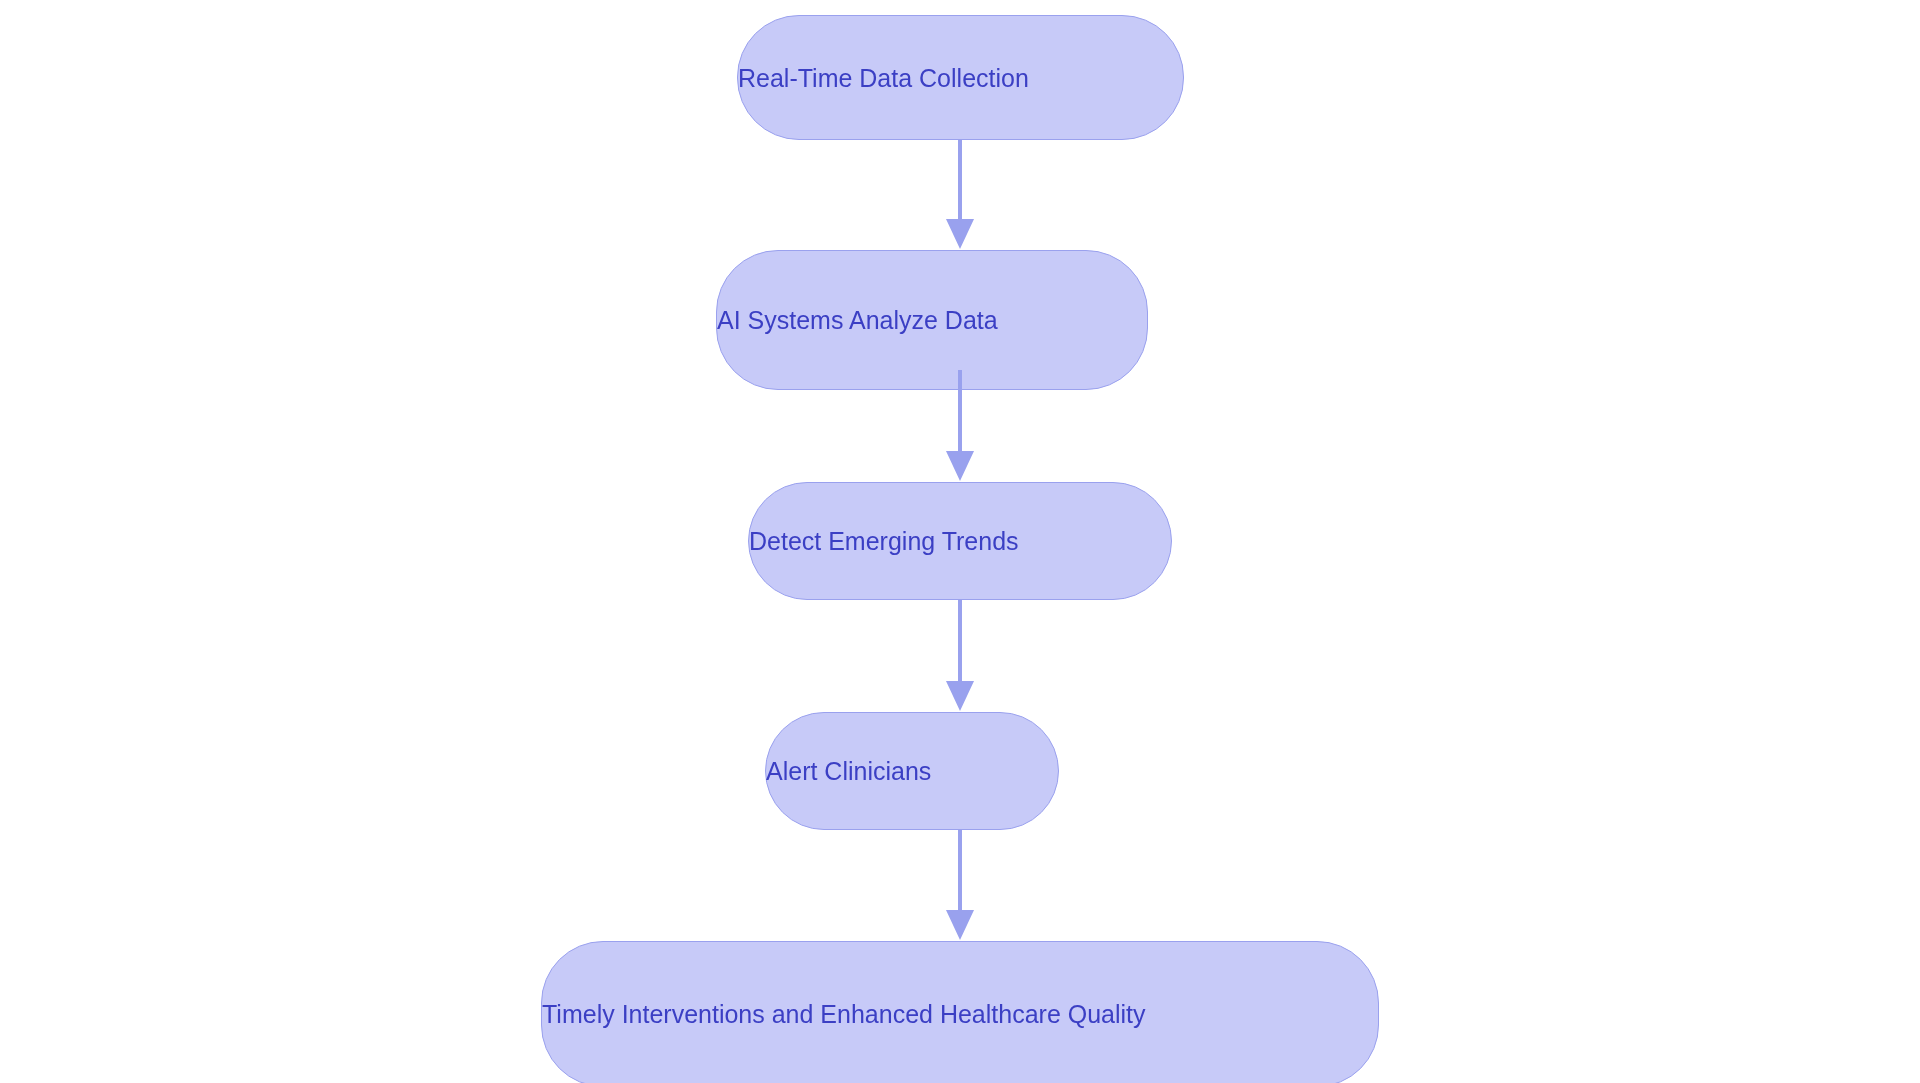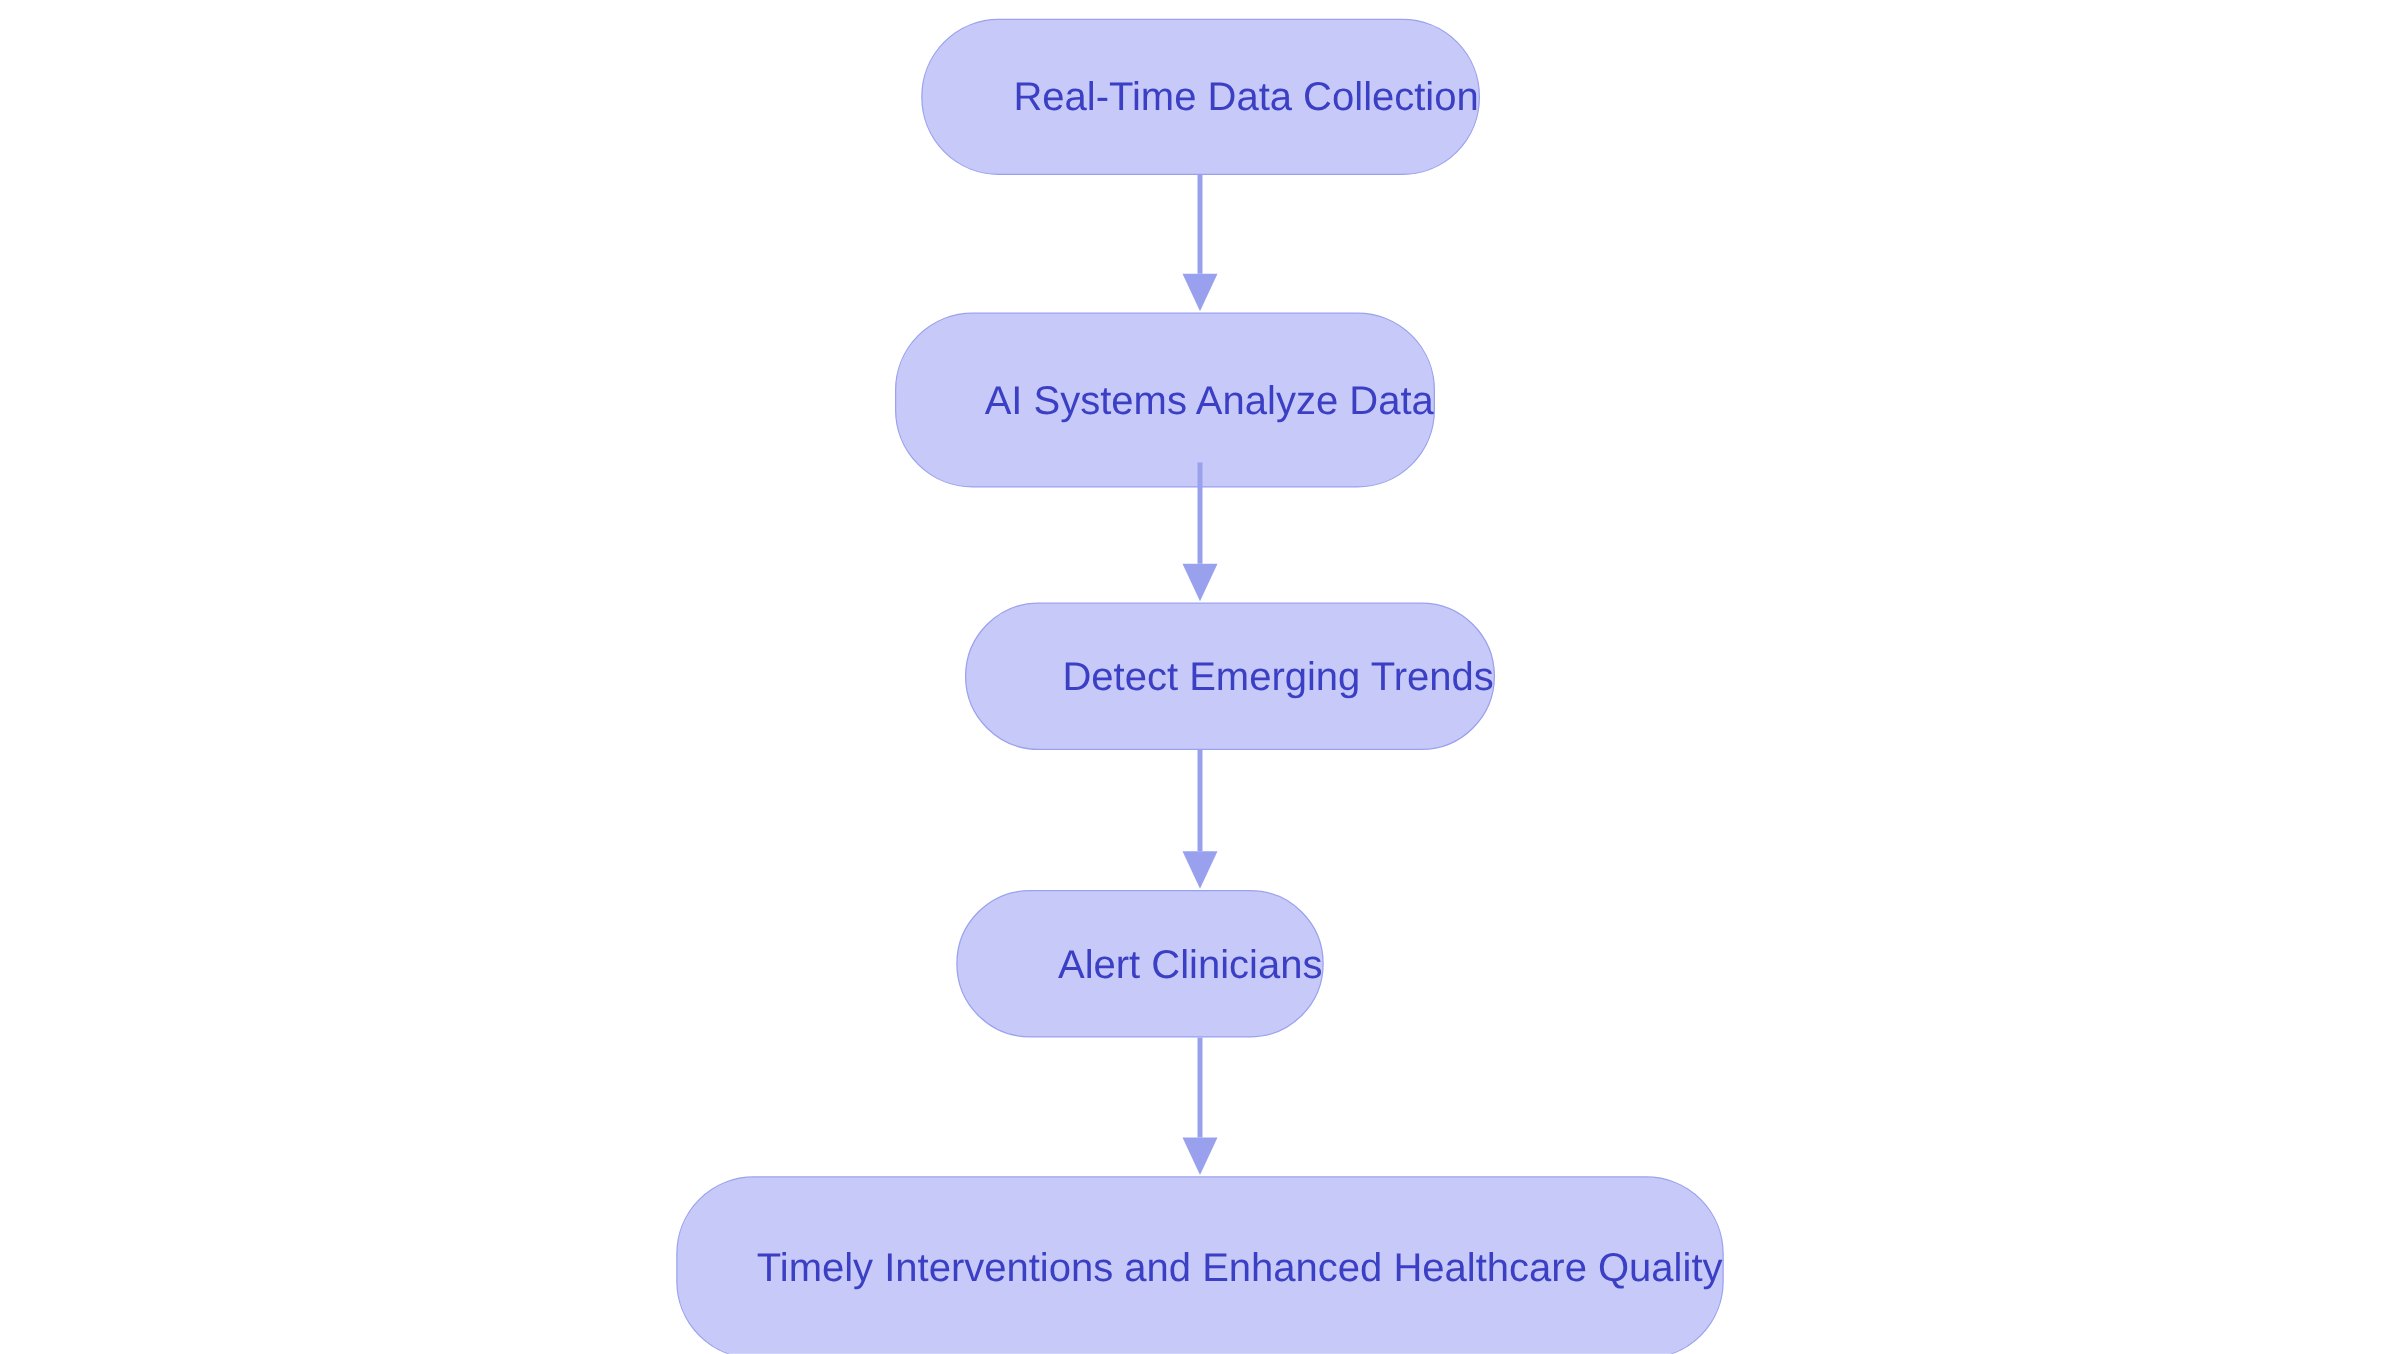--- a/index.html
+++ b/index.html
@@ -19,33 +19,33 @@
     position: relative;
     width: 1920px;
     height: 1083px;
     background: var(--bg);
     overflow: hidden;
   }
   .node {
     position: absolute;
     display: flex;
     align-items: center;
-    justify-content: flex-end;
+    justify-content: flex-start;
     background: var(--node-fill);
     border: 1.5px solid var(--node-border);
     border-radius: 62px;
     color: var(--node-text);
-    font-size: 32px;
+    font-size: 25px;
     line-height: 1.2;
     text-align: center;
     white-space: nowrap;
   }
   .node-1 { left: 737px; top: 15px;  width: 447px; height: 125px; }
   .node-2 { left: 716px; top: 250px; width: 432px; height: 140px; }
-  .node-3 { left: 772px; top: 482px; width: 424px; height: 118px; }
+  .node-3 { left: 748px; top: 482px; width: 424px; height: 118px; }
   .node-4 { left: 765px; top: 712px; width: 294px; height: 118px; }
   .node-5 { left: 541px; top: 941px; width: 838px; height: 146px; }
 
   .connector {
     position: absolute;
     left: 946px;
     width: 28px;
     display: flex;
     flex-direction: column;
     align-items: center;

